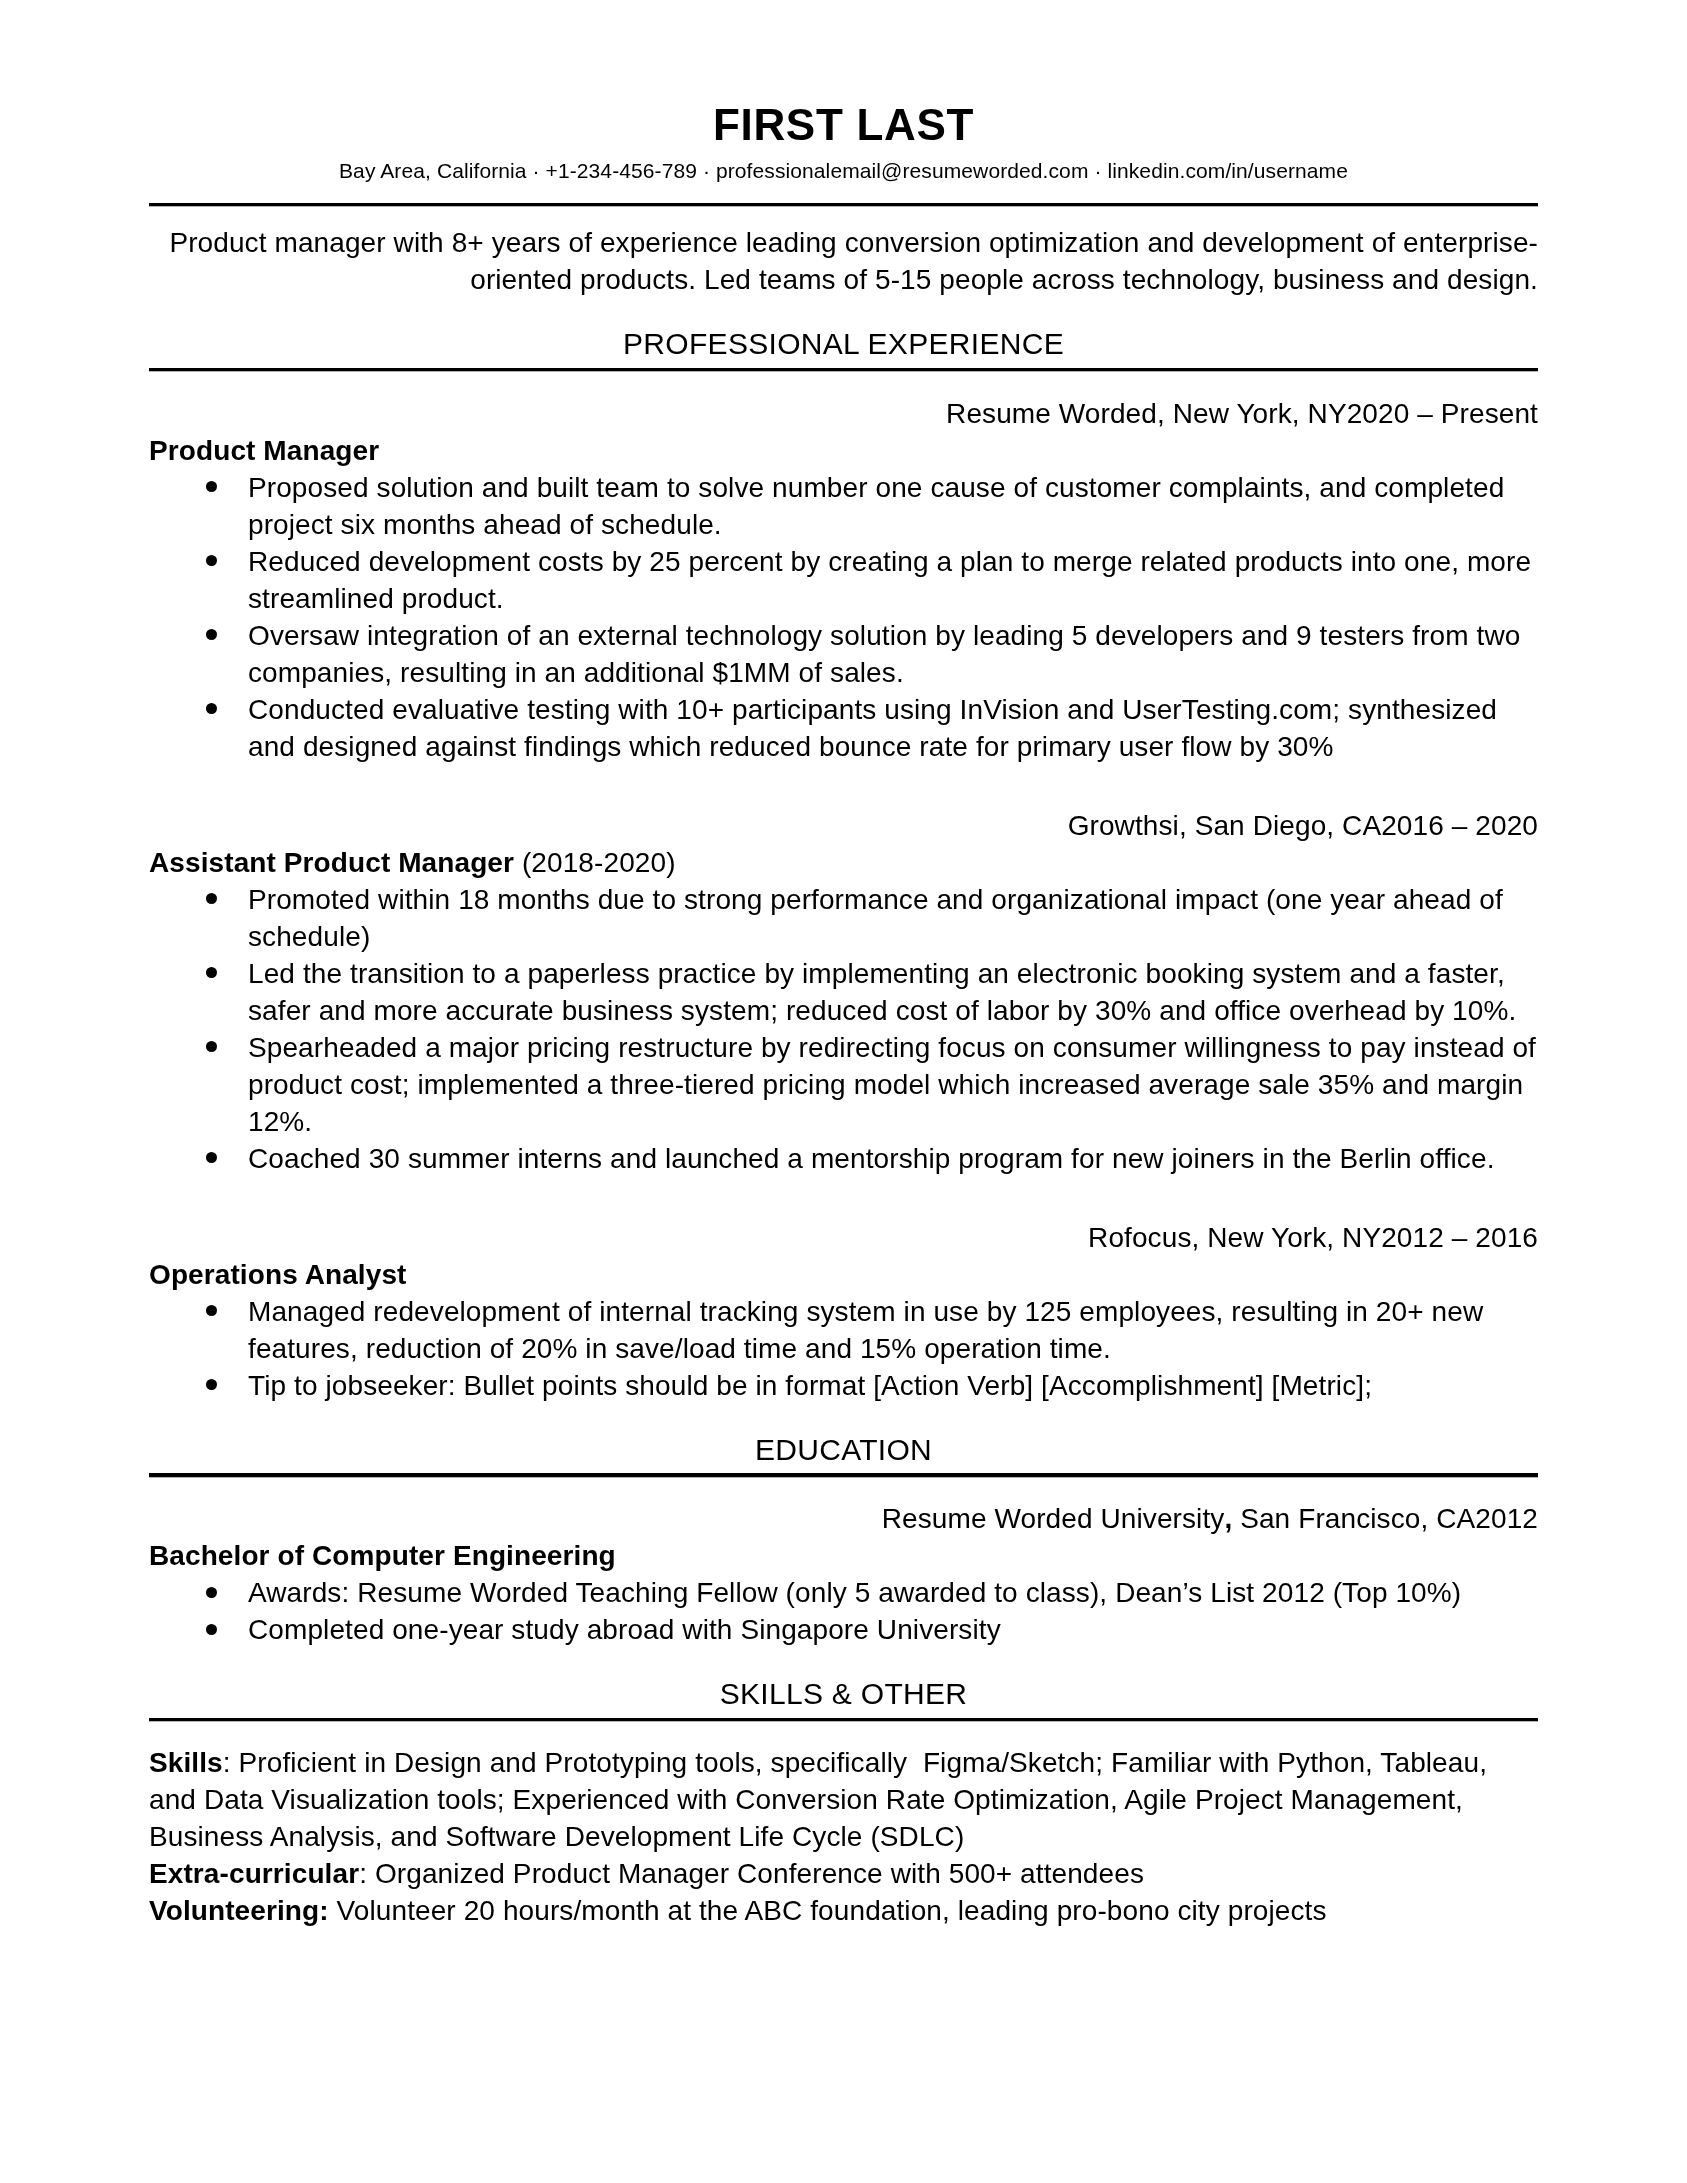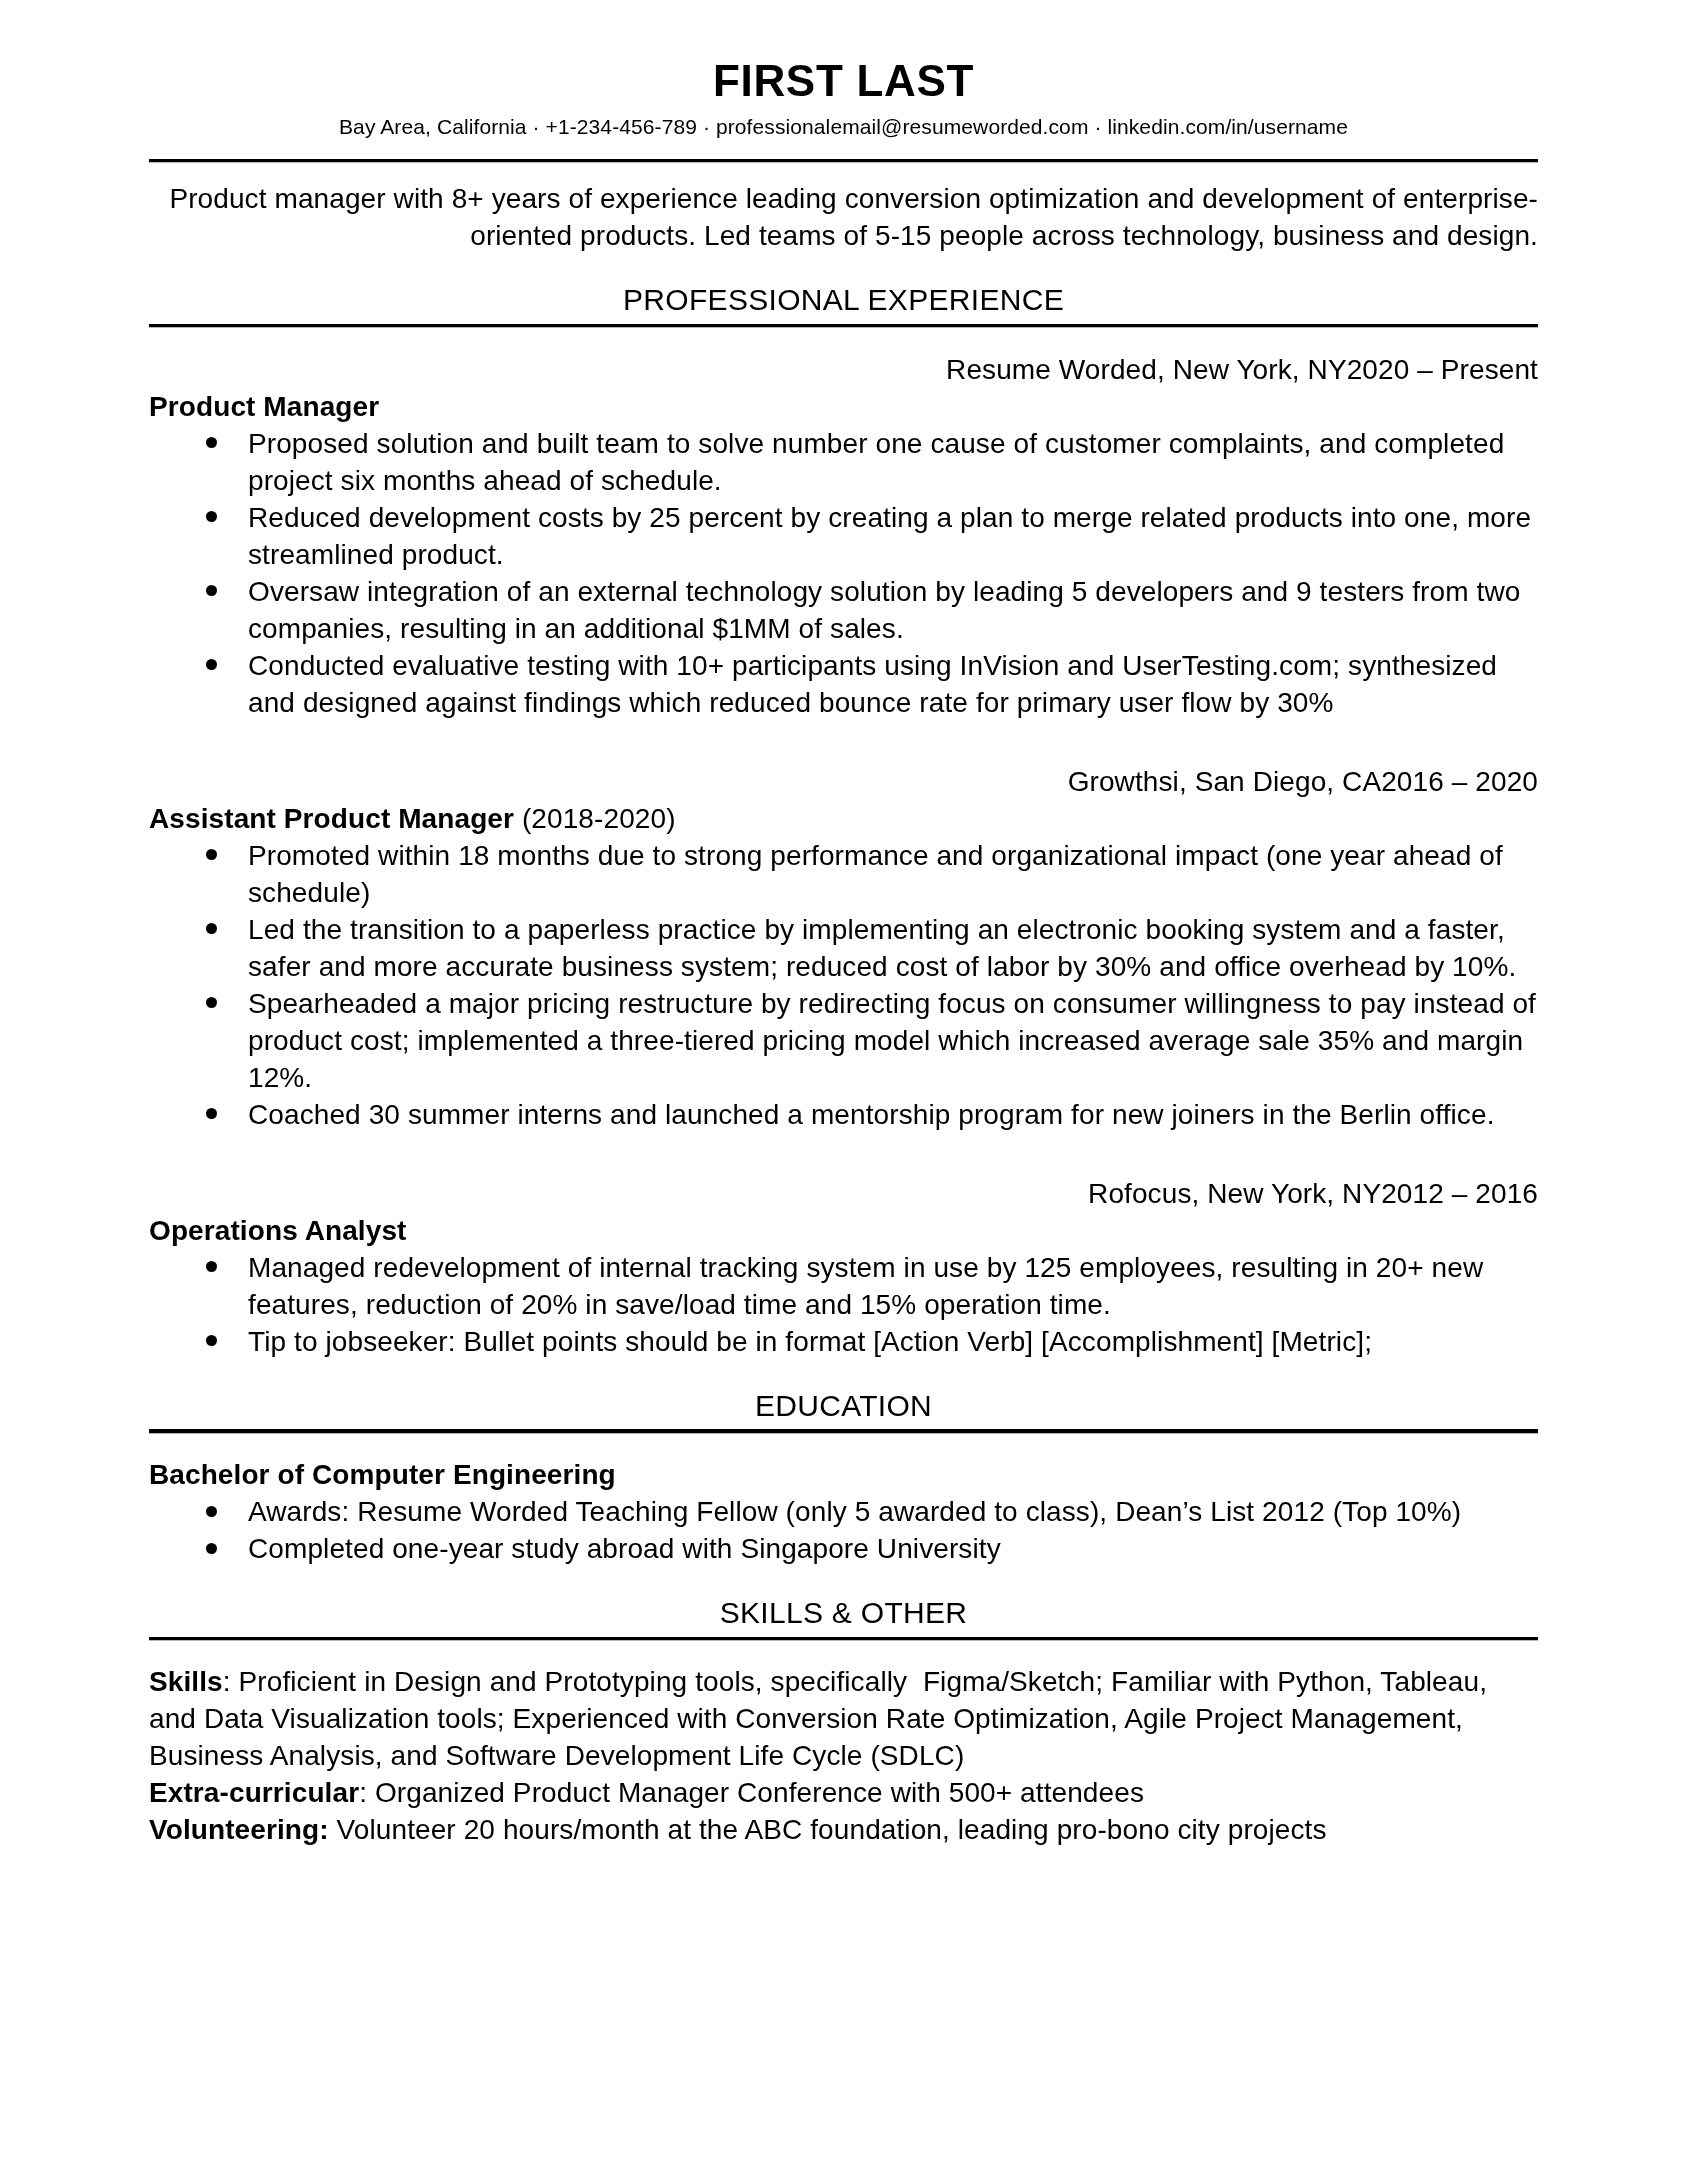--- a/index.html
+++ b/index.html
@@ -6,21 +6,21 @@
   html, body {
     margin: 0;
     padding: 0;
     background: #ffffff;
     color: #000000;
   }
   .page {
     width: 1687px;
     height: 2183px;
     box-sizing: border-box;
-    padding: 58px 149px 40px 149px;
+    padding: 102px 149px 40px 149px;
     background: #ffffff;
     font-family: "Liberation Sans", sans-serif;
     font-size: 28px;
     line-height: 37px;
     letter-spacing: 0.1px;
     overflow: hidden;
   }
   .name {
     margin: 0;
     font-size: 44px;
@@ -134,20 +134,24 @@
     <ul class="bullets">
       <li>Managed redevelopment of internal tracking system in use by 125 employees, resulting in 20+ new features, reduction of 20% in save/load time and 15% operation time.</li>
       <li><span class="lead-bold">Tip to jobseeker:</span> <span>Bullet points should be in format [Action Verb] [Accomplishment] [Metric];</span></li>
     </ul>
   </div>
 
   <h2 class="section-heading">EDUCATION</h2>
   <div class="rule heading-rule"></div>
 
   <div class="edu-body">
+    <div class="edu-header">
+      <span><span>Resume Worded University</span><span class="company-comma">,</span><span class="skill-text"> San Francisco, CA</span></span>
+      <span class="dates">2012</span>
+    </div>
     <div class="degree">Bachelor of Computer Engineering</div>
     <ul class="bullets">
       <li>Awards: Resume Worded Teaching Fellow (only 5 awarded to class), Dean’s List 2012 (Top 10%)</li>
       <li>Completed one-year study abroad with Singapore University</li>
     </ul>
   </div>
 
   <h2 class="section-heading">SKILLS &amp; OTHER</h2>
   <div class="rule heading-rule"></div>
 

